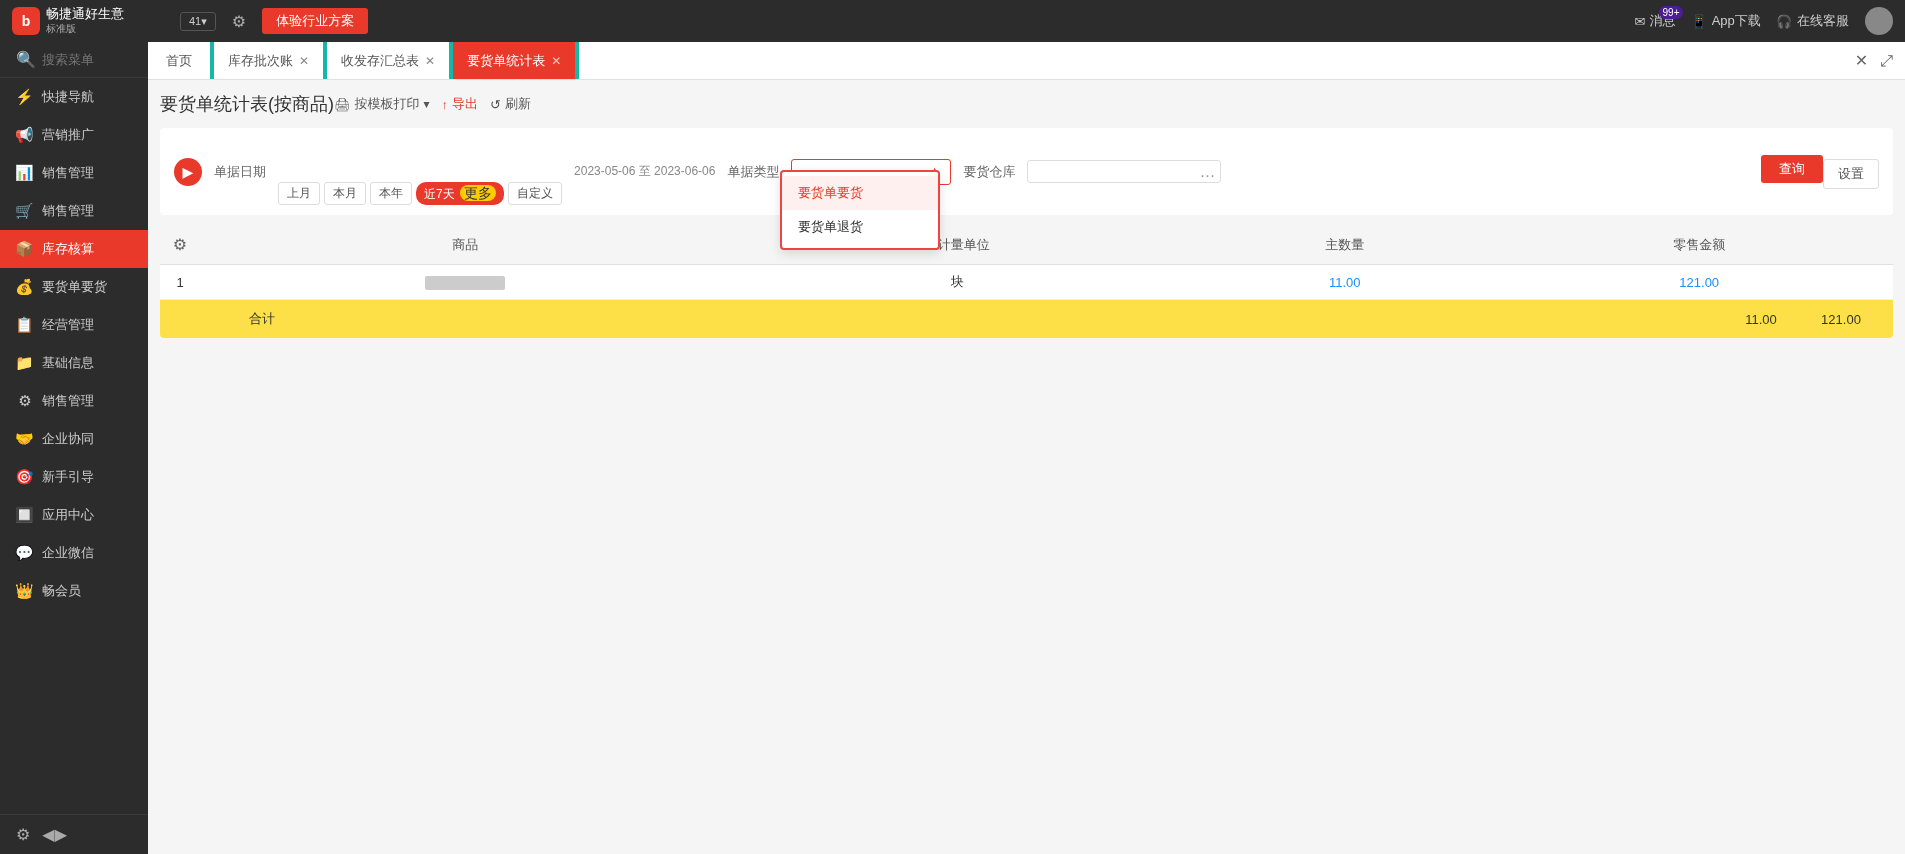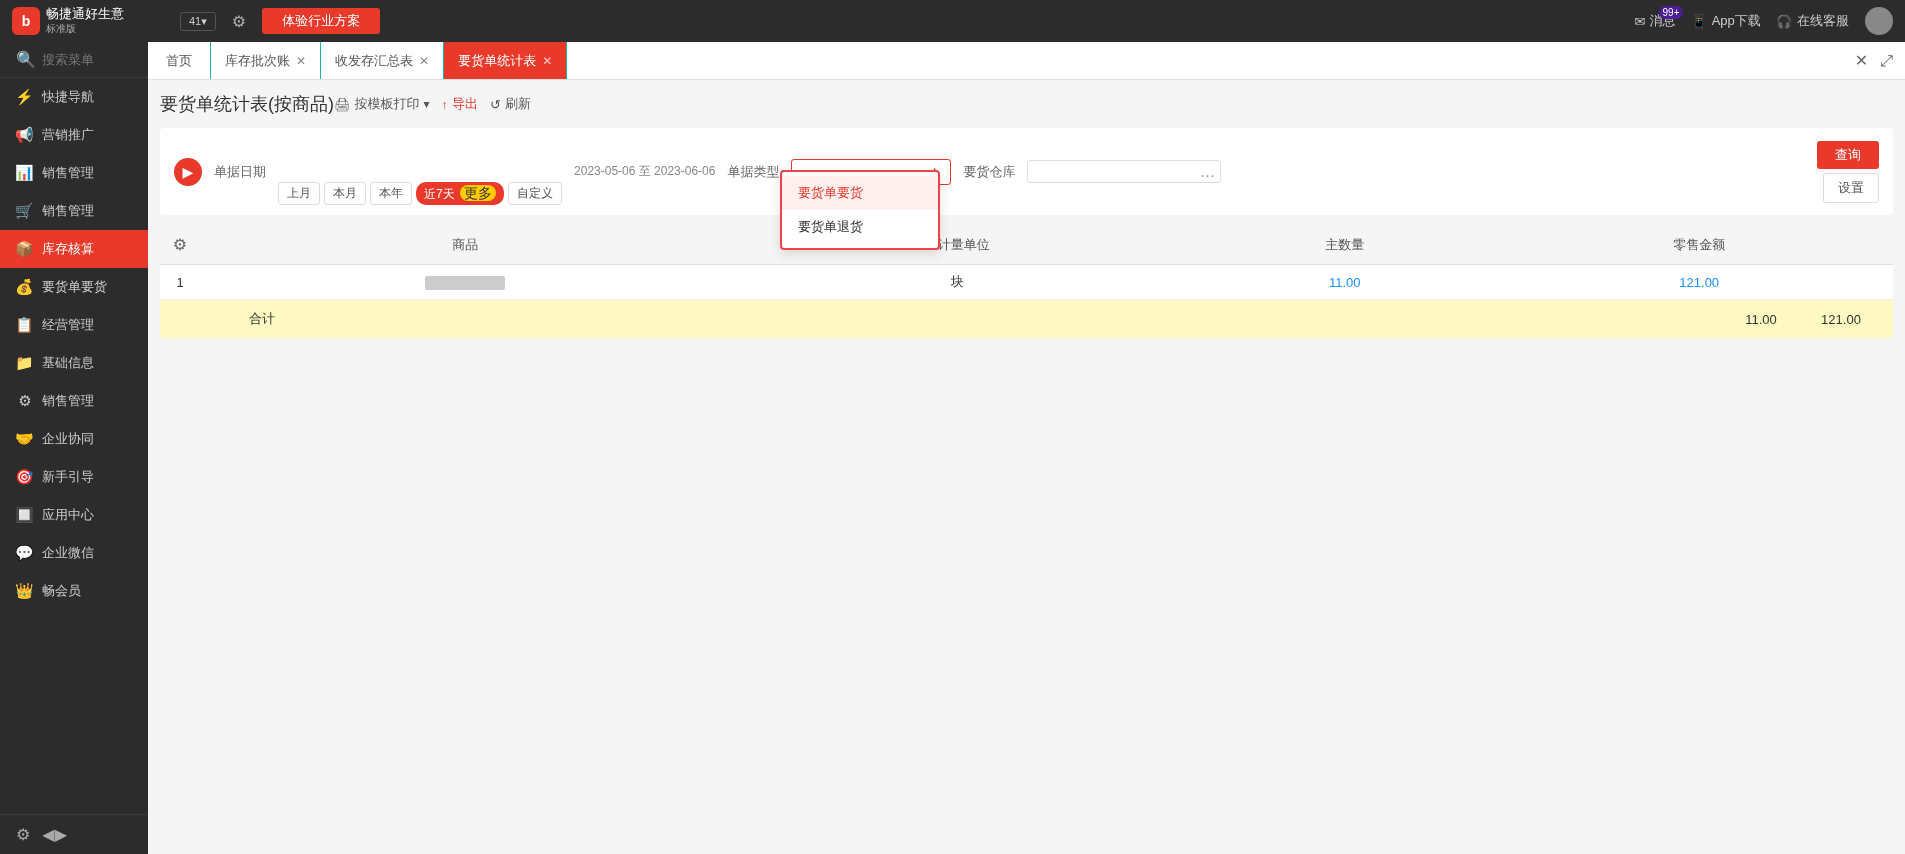--- a/index.html
+++ b/index.html
@@ -10,21 +10,21 @@
       display: flex; align-items: center; height: 42px;
       background: #2c2c2c; color: #ccc; padding: 0 12px; flex-shrink: 0;
     }
     .logo-area { display: flex; align-items: center; gap: 6px; width: 148px; }
     .logo-icon { width: 28px; height: 28px; background: #e8392a; border-radius: 6px; display: flex; align-items: center; justify-content: center; color: white; font-weight: bold; font-size: 14px; }
     .logo-text { color: #fff; font-size: 13px; line-height: 1.2; }
     .logo-sub { color: #aaa; font-size: 10px; }
     .top-center { flex: 1; display: flex; align-items: center; gap: 8px; padding-left: 20px; }
     .store-selector { display: flex; align-items: center; color: #ccc; font-size: 11px; cursor: pointer; border: 1px solid #555; padding: 2px 8px; border-radius: 3px; }
     .gear-icon-top { color: #aaa; font-size: 16px; cursor: pointer; margin-left: 8px; }
-    .trial-btn { background: #e8392a; color: white; border: none; padding: 4px 20px; border-radius: 3px; font-size: 13px; cursor: pointer; margin-left: 8px; }
+    .trial-btn { background: #e8392a; color: white; border: none; padding: 4px 14px; border-radius: 3px; font-size: 13px; cursor: pointer; margin-left: 8px; }
     .top-right { display: flex; align-items: center; gap: 16px; }
     .top-right-item { display: flex; align-items: center; gap: 4px; color: #ccc; font-size: 13px; cursor: pointer; position: relative; }
     .badge { background: #4c1d95; color: white; font-size: 10px; padding: 1px 4px; border-radius: 8px; position: absolute; top: -6px; right: -8px; }
     .avatar { width: 28px; height: 28px; background: #888; border-radius: 50%; }
 
     
     .main-layout { display: flex; flex: 1; overflow: hidden; }
 
     
     .sidebar { width: 148px; background: #2c2c2c; color: #ccc; display: flex; flex-direction: column; flex-shrink: 0; }
@@ -34,21 +34,21 @@
     .sidebar-search { display: flex; align-items: center; gap: 6px; padding: 8px 16px; border-bottom: 1px solid #3a3a3a; }
     .sidebar-search input { background: transparent; border: none; color: #ccc; font-size: 13px; outline: none; width: 90px; }
     .sidebar-bottom { margin-top: auto; padding: 10px 16px; display: flex; align-items: center; gap: 12px; border-top: 1px solid #3a3a3a; }
     .sidebar-bottom-icon { color: #aaa; font-size: 16px; cursor: pointer; }
 
     
     .content-area { flex: 1; display: flex; flex-direction: column; overflow: hidden; }
 
     
     .tab-bar { display: flex; align-items: center; height: 38px; background: #fff; border-bottom: 1px solid #e0e0e0; padding-left: 0; flex-shrink: 0; }
-    .tab { display: flex; align-items: center; gap: 4px; padding: 0 14px; height: 100%; font-size: 13px; cursor: pointer; border-right: 1px solid #14b8a6; color: #555; }
+    .tab { display: flex; align-items: center; gap: 4px; padding: 0 14px; height: 100%; font-size: 13px; cursor: pointer; border-right: 4px solid #14b8a6; color: #555; }
     .tab.home { padding: 0 18px; }
     .tab.active { background: #e8392a; color: white; }
     .tab-close { font-size: 12px; cursor: pointer; margin-left: 2px; opacity: 0.7; }
     .tab-bar-right { margin-left: auto; display: flex; align-items: center; gap: 4px; padding-right: 8px; }
     .tab-ctrl-btn { background: none; border: none; color: #666; font-size: 16px; cursor: pointer; padding: 4px; }
 
     
     .page-content { flex: 1; overflow: auto; background: #f5f5f5; padding: 12px; }
     .page-header { display: flex; align-items: center; justify-content: flex-start; margin-bottom: 12px; }
     .page-title { font-size: 18px; font-weight: 500; color: #333; }
@@ -74,21 +74,21 @@
     }
     .dropdown-item { padding: 8px 16px; font-size: 13px; cursor: pointer; color: #333; }
     .dropdown-item.selected { background: #fff0f0; color: #e8392a; }
 
     
     .table-container { background: #fff; border-radius: 4px; overflow: hidden; }
     .data-table { width: 100%; border-collapse: collapse; }
     .data-table th { background: #f5f5f5; font-size: 13px; font-weight: 500; color: #555; padding: 10px 12px; text-align: center; border-bottom: 1px solid #e0e0e0; }
     .data-table td { font-size: 13px; color: #333; padding: 8px 12px; text-align: center; border-bottom: 1px solid #f0f0f0; }
     .data-table td.link { color: #1890ff; cursor: pointer; }
-    .table-footer { background: #fef9c3; padding: 10px 12px; display: flex; align-items: center; font-size: 13px; color: #333; }
+    .table-footer { background: #fde047; padding: 10px 12px; display: flex; align-items: center; font-size: 13px; color: #333; }
     .footer-label { width: 180px; text-align: center; }
     .footer-val { min-width: 80px; text-align: center; }
     .settings-icon { color: #666; font-size: 16px; cursor: pointer; }
 
     
     .chevron { font-size: 12px; }
 
     
     .filter-wrapper { position: relative; }
     .dropdown-position { position: absolute; top: 42px; left: 620px; z-index: 200; }
@@ -270,21 +270,21 @@
             <span style="color:#999;font-size:13px;"></span>
             <span style="color:#e8392a;">▲</span>
           </div>
 
           <span class="filter-label">要货仓库</span>
           <div style="position:relative;display:inline-block;">
             <input type="text" class="filter-input" style="min-width: 180px;">
             <span style="position:absolute;right:6px;top:50%;transform:translateY(-50%);color:#999;cursor:pointer;">…</span>
           </div>
 
-          <div style="display:flex;flex-direction:column;align-items:flex-end;margin-left:auto;">
+          <div style="display:flex;flex-direction:row;align-items:flex-start;margin-left:auto;">
             <button class="query-btn">查询</button>
             <button class="set-btn">设置</button>
           </div>
         </div>
 
         <div class="dropdown-position">
           <div class="dropdown-menu">
             <div class="dropdown-item selected">要货单要货</div>
             <div class="dropdown-item">要货单退货</div>
           </div>

